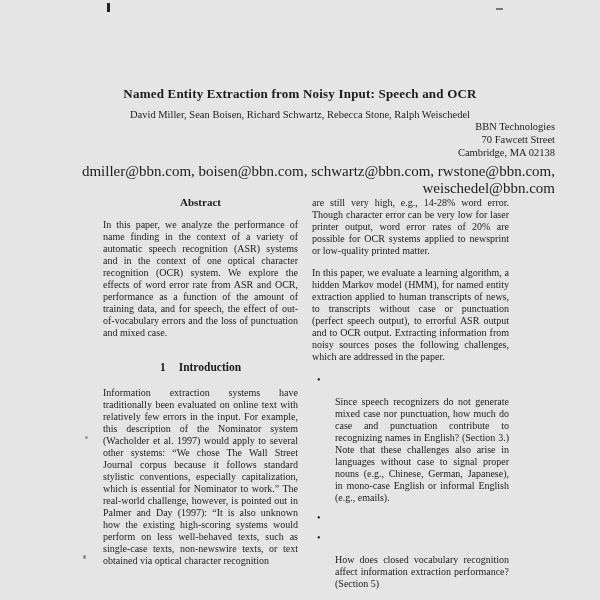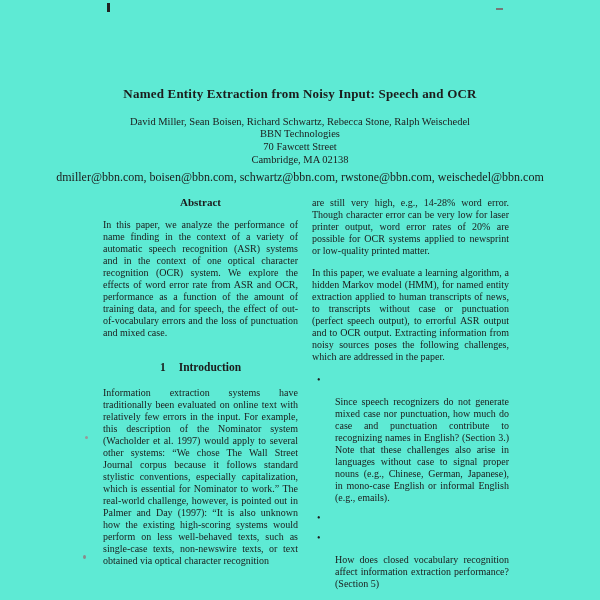--- a/index.html
+++ b/index.html
@@ -1,38 +1,38 @@
 <!DOCTYPE html>
 <html><head>
 <meta charset="utf-8">
 <style>
   html, body { margin:0; padding:0; background:#ffffff; }
   .page {
     position:relative;
     width:600px; height:600px;
-    background:#5eead4;
+    background:#e5e5e5;
     overflow:hidden;
     font-family:"Liberation Serif", serif;
     color:#1c1c1c;
   }
   
   .artifact { position:absolute; background:#222; }
   .a1 { left:107px; top:3px; width:3px; height:9px; }
   .a2 { left:496px; top:8px; width:7px; height:2px; background:#777; }
   .a3 { left:85px; top:436px; width:3px; height:3px; background:#999; border-radius:50%; }
   .a4 { left:83px; top:555px; width:3px; height:4px; background:#8a8a8a; border-radius:50%; }
 
   .head {
     position:absolute; top:86px; left:45px; width:510px;
     text-align:center;
   }
   .title { font-size:13px; font-weight:bold; letter-spacing:0.2px; }
-  .authors { font-size:10.5px; margin-top:14px; }
-  .affil { font-size:10.5px; line-height:13px; }
-  .emails { font-size:12px; margin-top:4px; }
+  .authors { font-size:10.5px; margin-top:7px; }
+  .affil { font-size:10.5px; line-height:13px;text-align:right; }
+  .emails { font-size:15px; margin-top:4px;text-align:right; }
 
   .col {
     position:absolute;
     font-size:10px;
     line-height:12px;
     text-align:justify;
     color:#1b1b1b;
   }
   .left  { left:103px; width:195px; top:196px; height:392px; overflow:hidden; }
   .right { left:312px; width:197px; top:197px; height:403px; overflow:hidden; }

